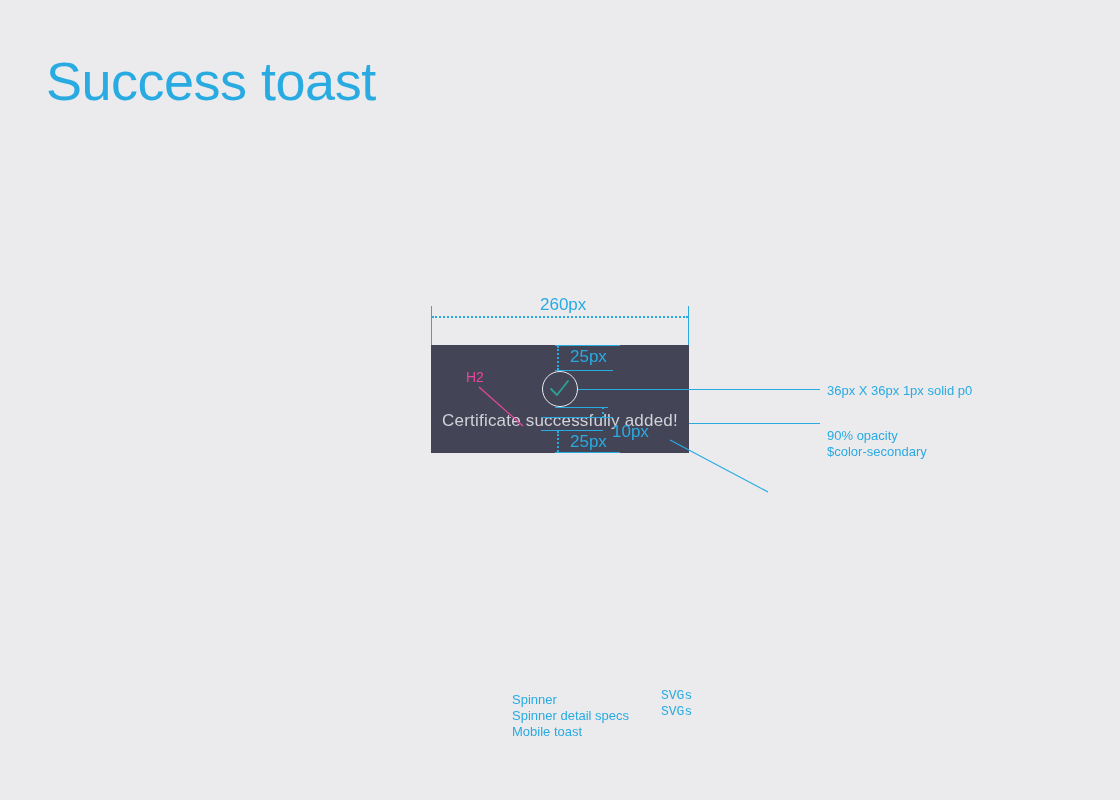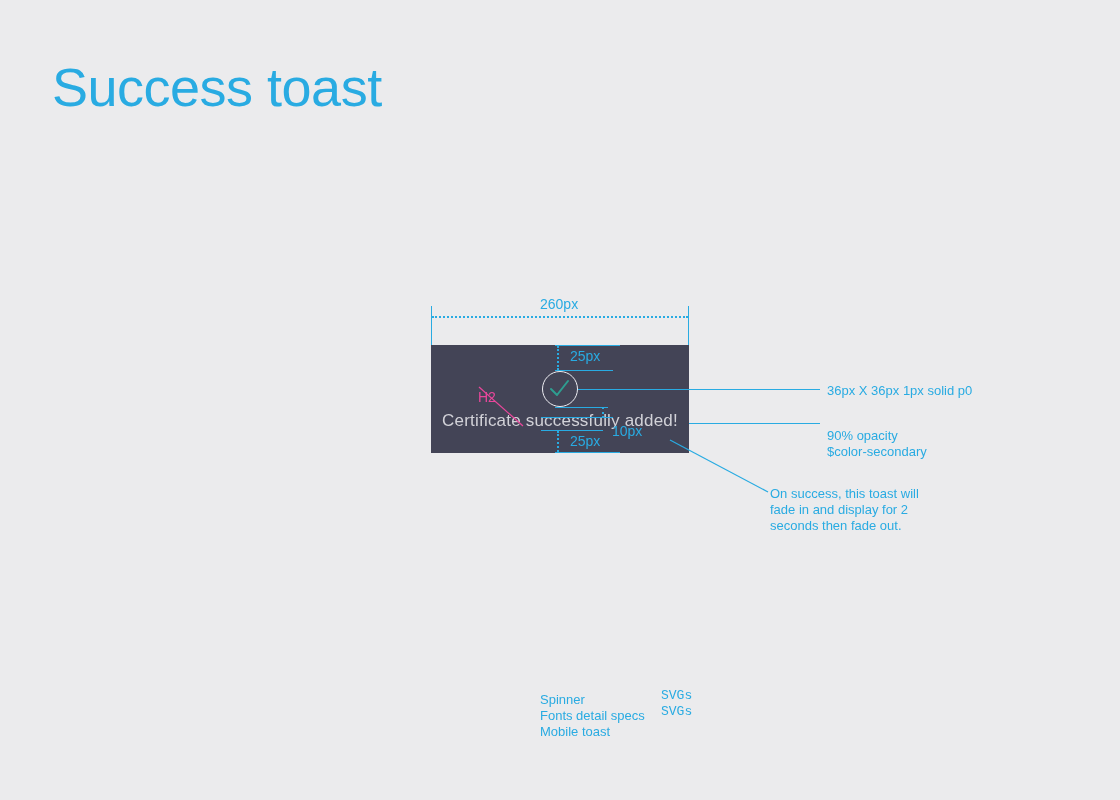--- a/index.html
+++ b/index.html
@@ -9,37 +9,37 @@
     font-family: "Liberation Sans", sans-serif;
     position: relative;
     overflow: hidden;
   }
   .page { position: absolute; inset: 0; }
 
   
   .page-title {
     position: absolute;
     left: 36px; top: 40px;
-    margin: 16px;
+    margin: 10px;
     font-size: 54px;
     font-weight: 400;
     letter-spacing: -0.5px;
     color: #29ABE2;
   }
 
   
   .hline { position: absolute; height: 1px; background: #29ABE2; }
   .vline { position: absolute; width: 1px; background: #29ABE2; }
   .dotted-h { position: absolute; height: 0; border-top: 2px dotted #29ABE2; }
   .dotted-v { position: absolute; width: 0; border-left: 2px dotted #29ABE2; }
 
   .blue-label {
     position: absolute;
     color: #29ABE2;
-    font-size: 14px;
+    font-size: 17px;
     line-height: 15px;
     white-space: nowrap;
   }
   .ann-text {
     position: absolute;
     color: #29ABE2;
     font-size: 13px;
     line-height: 16px;
     white-space: nowrap;
   }
@@ -124,44 +124,39 @@
   <div class="hline" style="left:555px; top:407px; width:53px;"></div>
   <div class="dotted-v" style="left:602px; top:407px; height:11px;"></div>
   <div class="blue-label" style="left:612px; top:424px;">10px</div>
   <div class="hline" style="left:541px; top:417px; width:72px;"></div>
 
   <div class="hline" style="left:541px; top:430px; width:62px;"></div>
   <div class="dotted-v" style="left:557px; top:431px; height:21px;"></div>
   <div class="blue-label" style="left:570px; top:434px;">25px</div>
   <div class="hline" style="left:555px; top:452px; width:65px;"></div>
 
-  <div class="pink-label" style="left:478px; top:370px;margin-top:20px;">H2</div>
+  <div class="pink-label" style="left:466px; top:370px;">H2</div>
 
   <div class="hline" style="left:578px; top:389px; width:242px;"></div>
   <div class="hline" style="left:689px; top:423px; width:131px;"></div>
 
   <svg class="overlay">
     <line x1="479" y1="387" x2="523" y2="426" stroke="#E8479B" stroke-width="1.25"></line>
     <line x1="670" y1="440" x2="768" y2="492" stroke="#29ABE2" stroke-width="1.25"></line>
   </svg>
 
   <div class="ann-text" style="left:827px; top:383px;text-align:right;">36px X 36px 1px solid p0</div>
   <div class="ann-text" style="left:827px; top:415px;margin-top:13px;">
     <div>90% opacity</div>
     <div>$color-secondary</div>
   </div>
-  <div class="ann-text" style="left:770px; top:486px;">
-    <div>On success, this toast will</div>
-    <div>fade in and display for 2</div>
-    <div>seconds then fade out.</div>
-  </div>
 
-  <div class="nav-col" style="left:540px; top:692px;">
+  <div class="nav-col" style="left:512px; top:692px;">
     <a class="nav-link">Spinner</a>
-    <a class="nav-link">Fonts detail specs</a>
+    <a class="nav-link">Spinner detail specs</a>
     <a class="nav-link">Mobile toast</a>
   </div>
   <div class="nav-col" style="left:661px; top:688px;font-family:Liberation Mono, monospace;">
     <a class="nav-link">SVGs</a>
     <a class="nav-link">SVGs</a>
   </div>
 
 </div>
 
 </body></html>

